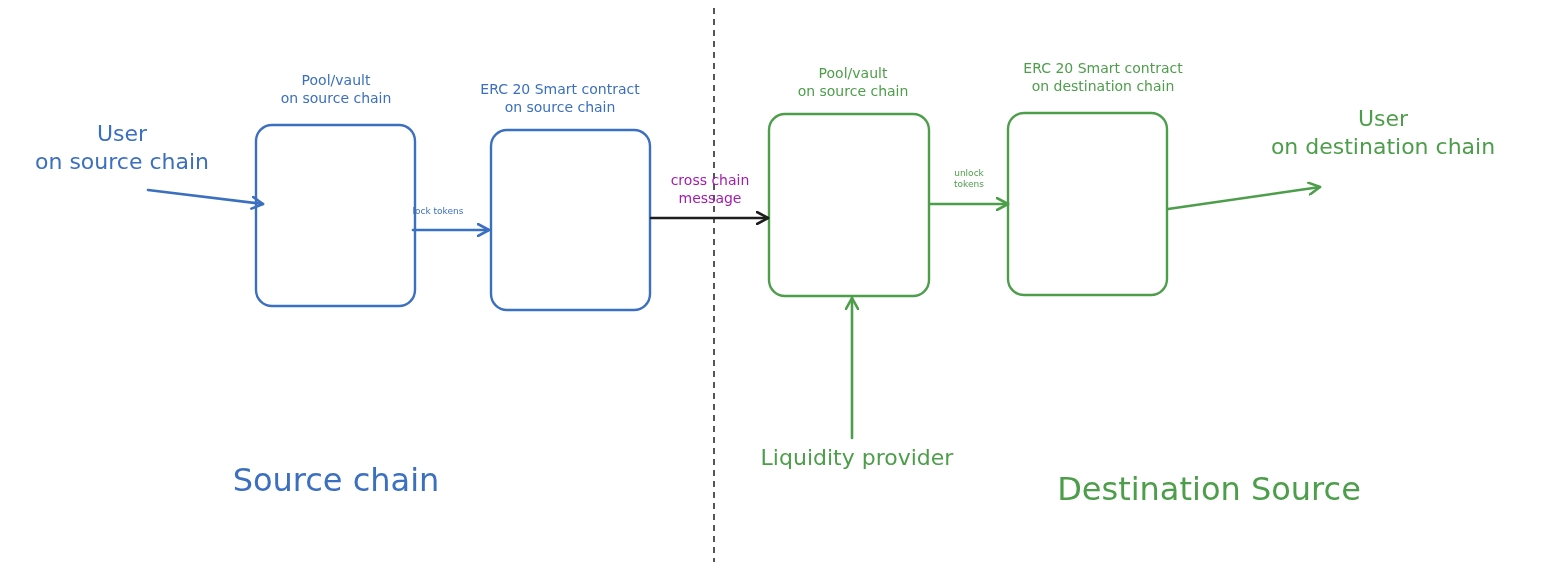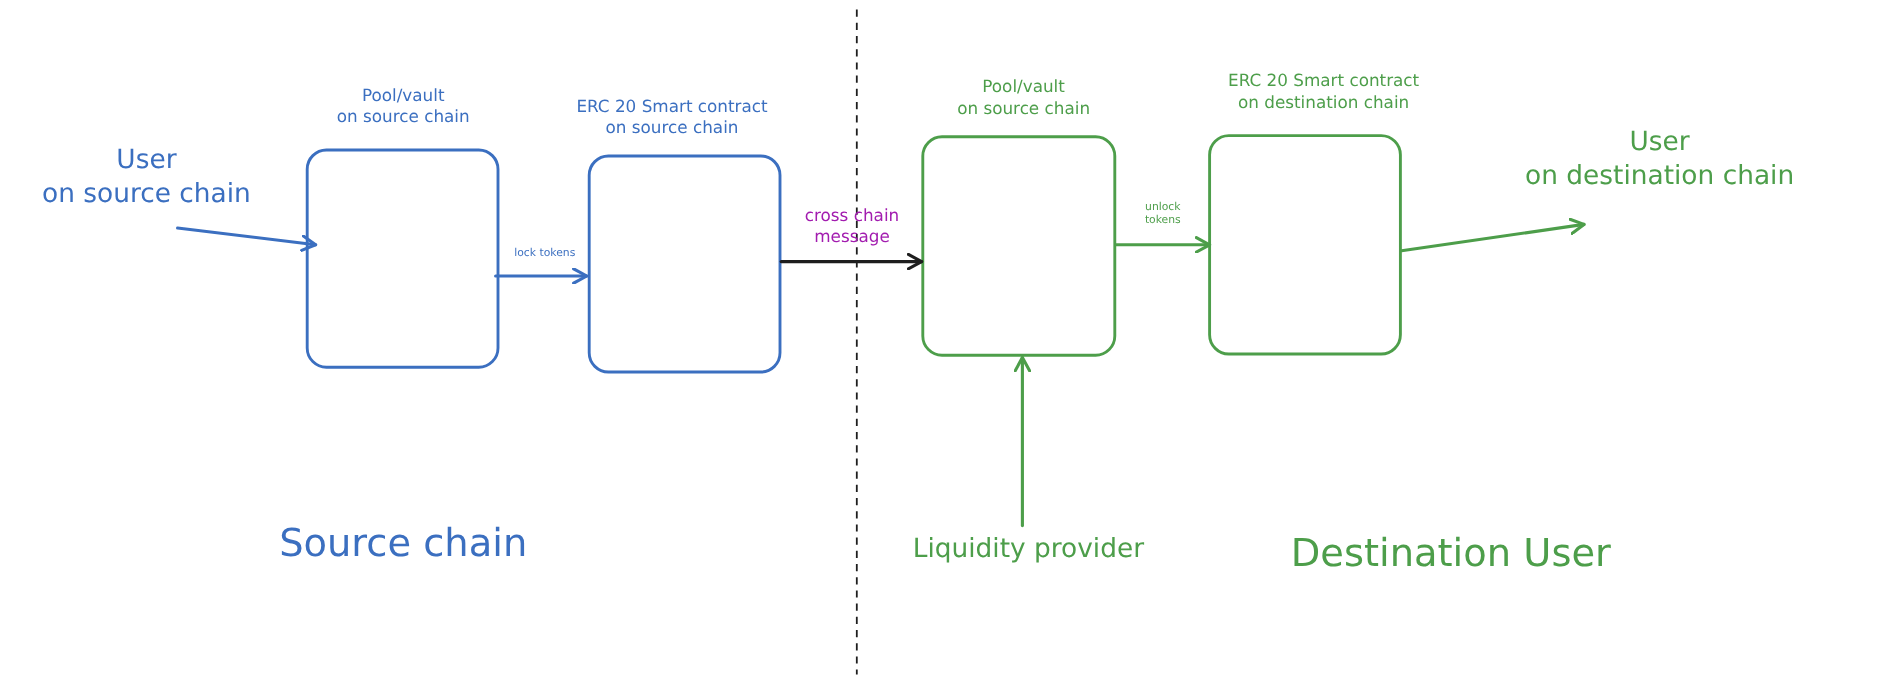--- a/index.html
+++ b/index.html
@@ -12,21 +12,21 @@
       text-align: center;
       line-height: 1.25;
       transform: translateX(-50%);
     }
     .blue { color: #3b6fc0; }
     .green { color: #4d9e4a; }
     .black { color: #a21caf; }
     .sz-xs { font-size: 9px; text-align: center; }
     .sz-s  { font-size: 14px; }
     .sz-m  { font-size: 22px; }
-    .sz-l  { font-size: 32px; }
+    .sz-l  { font-size: 32px; margin-top: 28px; }
   </style>
 </head>
 <body>
 
 <svg id="canvas" viewBox="0 0 1564 566" xmlns="http://www.w3.org/2000/svg">
   <defs>
     <marker id="ah-blue" markerWidth="14" markerHeight="14" refX="12" refY="7" orient="auto" markerUnits="userSpaceOnUse">
       <path d="M1,1 L12,7 L1,13" fill="none" stroke="#3b6fc0" stroke-width="2.6" stroke-linecap="round" stroke-linejoin="round"></path>
     </marker>
     <marker id="ah-green" markerWidth="14" markerHeight="14" refX="12" refY="7" orient="auto" markerUnits="userSpaceOnUse">
@@ -52,26 +52,26 @@
   <line x1="1168" y1="209" x2="1320" y2="187" stroke="#4d9e4a" stroke-width="2.6" stroke-linecap="round" marker-end="url(#ah-green)"></line>
   <line x1="852" y1="438" x2="852" y2="298" stroke="#4d9e4a" stroke-width="2.6" stroke-linecap="round" marker-end="url(#ah-green)"></line>
 </svg>
 
 <div class="lbl blue sz-m" style="left:122px; top:120px;">User
 on source chain</div>
 <div class="lbl blue sz-s" style="left:336px; top:72px;">Pool/vault
 on source chain</div>
 <div class="lbl blue sz-s" style="left:560px; top:81px;">ERC 20 Smart contract
 on source chain</div>
-<div class="lbl blue sz-xs" style="left:454px; top:206px;">lock tokens</div>
+<div class="lbl blue sz-xs" style="left:438px; top:206px;">lock tokens</div>
 <div class="lbl black sz-s" style="left:710px; top:172px;">cross chain
 message</div>
 <div class="lbl green sz-s" style="left:853px; top:65px;">Pool/vault
 on source chain</div>
 <div class="lbl green sz-s" style="left:1103px; top:60px;">ERC 20 Smart contract
 on destination chain</div>
 <div class="lbl green sz-xs" style="left:969px; top:168px;">unlock
 tokens</div>
 <div class="lbl green sz-m" style="left:1383px; top:105px;">User
 on destination chain</div>
 <div class="lbl green sz-m" style="left:857px; top:444px;" style2="">Liquidity provider</div>
 <div class="lbl blue sz-l" style="left:336px; top:432px;">Source chain</div>
-<div class="lbl green sz-l" style="left:1209px; top:441px;">Destination User</div>
+<div class="lbl green sz-l" style="left:1209px; top:441px;">Destination Source</div>
 
 </body></html>

